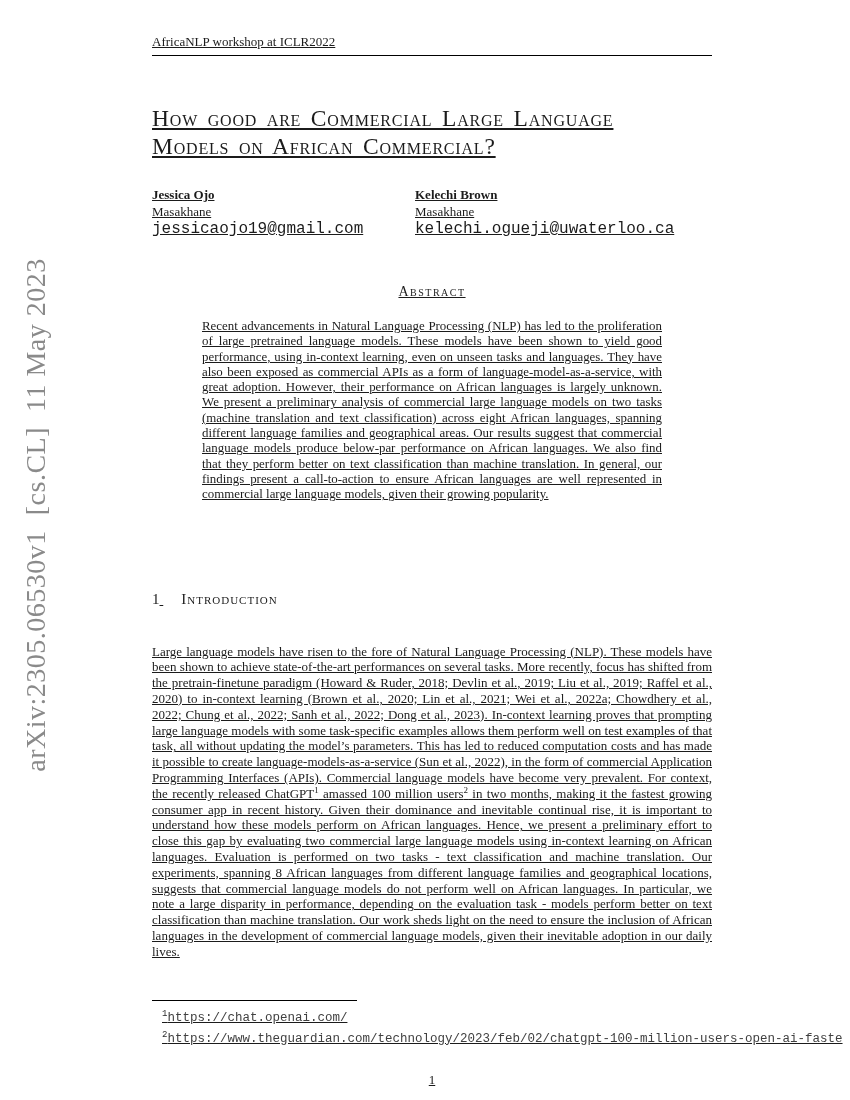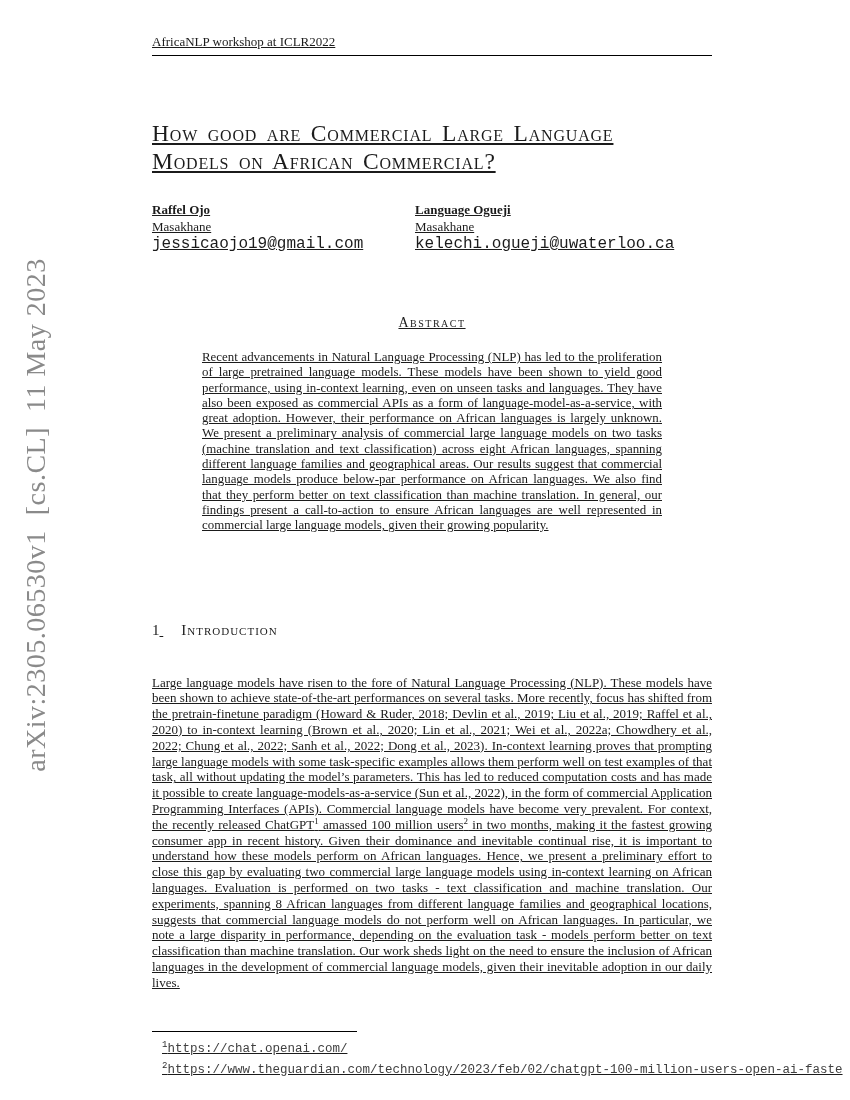--- a/index.html
+++ b/index.html
@@ -33,40 +33,40 @@
   .running-head {
     padding-top: 34px;
     font-size: 13px;
   }
   .header-rule {
     border: none;
     border-top: 1.5px solid #000;
     margin: 5px 0 0 0;
   }
   .paper-title {
-    margin-top: 63px;
+    margin-top: 48px;
     font-variant: small-caps;
     font-size: 23.5px;
     letter-spacing: 0.8px;
     word-spacing: 3px;
     line-height: 28px;
   }
   .authors-row {
     margin-top: 26px;
     display: flex;
   }
   .author-block { width: 263px; font-size: 13px; line-height: 17px; }
   .author-name { font-weight: bold; }
   .author-email {
     font-family: "Liberation Mono", "DejaVu Sans Mono", monospace;
     font-size: 16px;
     margin-top: 1px;
   }
   .abstract-heading {
-    margin-top: 62px;
+    margin-top: 46px;
     text-align: center;
     font-variant: small-caps;
     font-size: 14px;
     letter-spacing: 1.5px;
   }
   .abstract-text {
     margin: 19px auto 13px auto;
     width: 460px;
     font-size: 12.9px;
     line-height: 15.3px;
@@ -128,26 +128,26 @@
     <div class="running-head">AfricaNLP workshop at ICLR2022</div>
     <hr class="header-rule">
 
     <div class="paper-title">
       <div>How good are Commercial Large Language</div>
       <div>Models on African Commercial?</div>
     </div>
 
     <div class="authors-row">
       <div class="author-block">
-        <div class="author-name">Raffel Ojo</div>
+        <div class="author-name">Jessica Ojo</div>
         <div class="author-affiliation">Masakhane</div>
         <div class="author-email">jessicaojo19@gmail.com</div>
       </div>
       <div class="author-block">
-        <div class="author-name">Language Ogueji</div>
+        <div class="author-name">Kelechi Brown</div>
         <div class="author-affiliation">Masakhane</div>
         <div class="author-email">kelechi.ogueji@uwaterloo.ca</div>
       </div>
     </div>
 
     <div class="abstract-heading">Abstract</div>
     <div class="abstract-text">Recent advancements in Natural Language Processing (NLP) has led to the proliferation of large pretrained language models. These models have been shown to yield good performance, using in-context learning, even on unseen tasks and languages. They have also been exposed as commercial APIs as a form of language-model-as-a-service, with great adoption. However, their performance on African languages is largely unknown. We present a preliminary analysis of commercial large language models on two tasks (machine translation and text classification) across eight African languages, spanning different language families and geographical areas. Our results suggest that commercial language models produce below-par performance on African languages. We also find that they perform better on text classification than machine translation. In general, our findings present a call-to-action to ensure African languages are well represented in commercial large language models, given their growing popularity.</div>
 
     <div class="section-heading">
       <span class="section-number">1</span>

